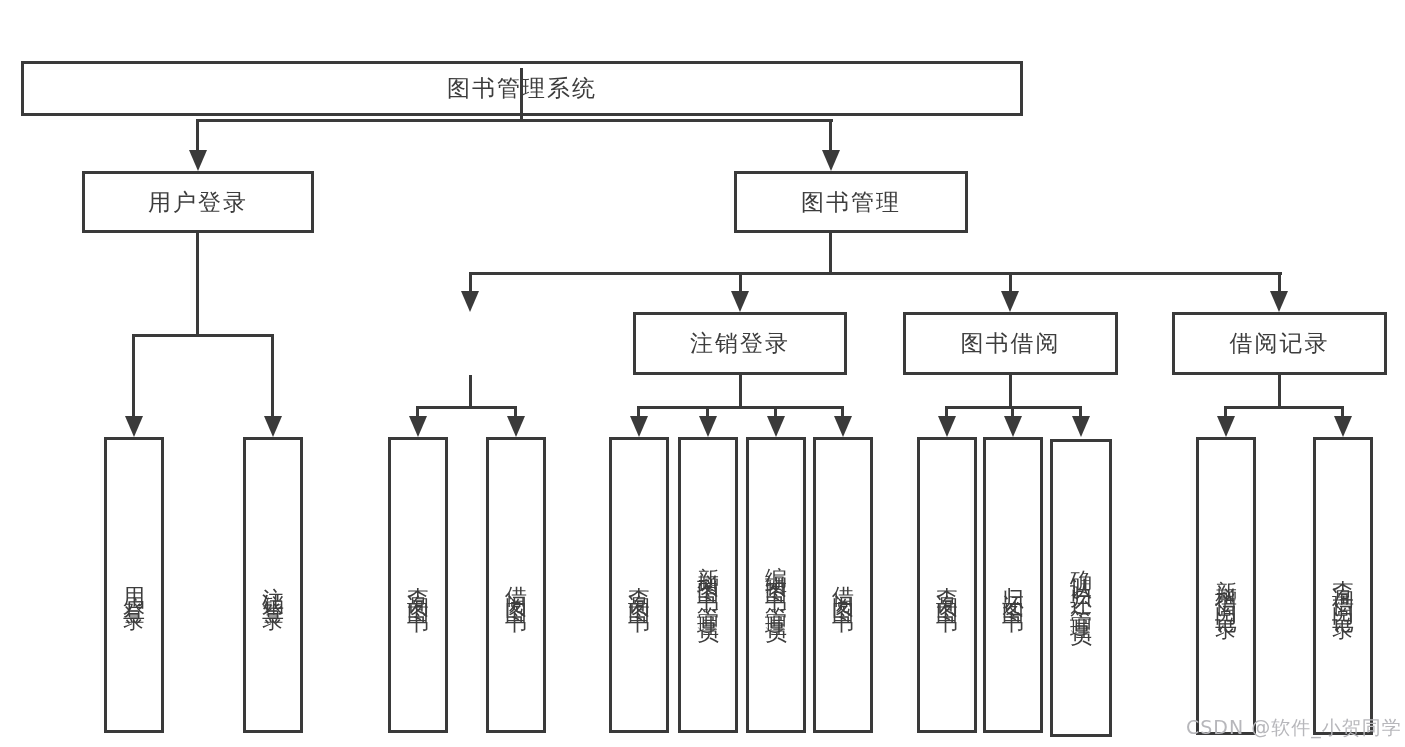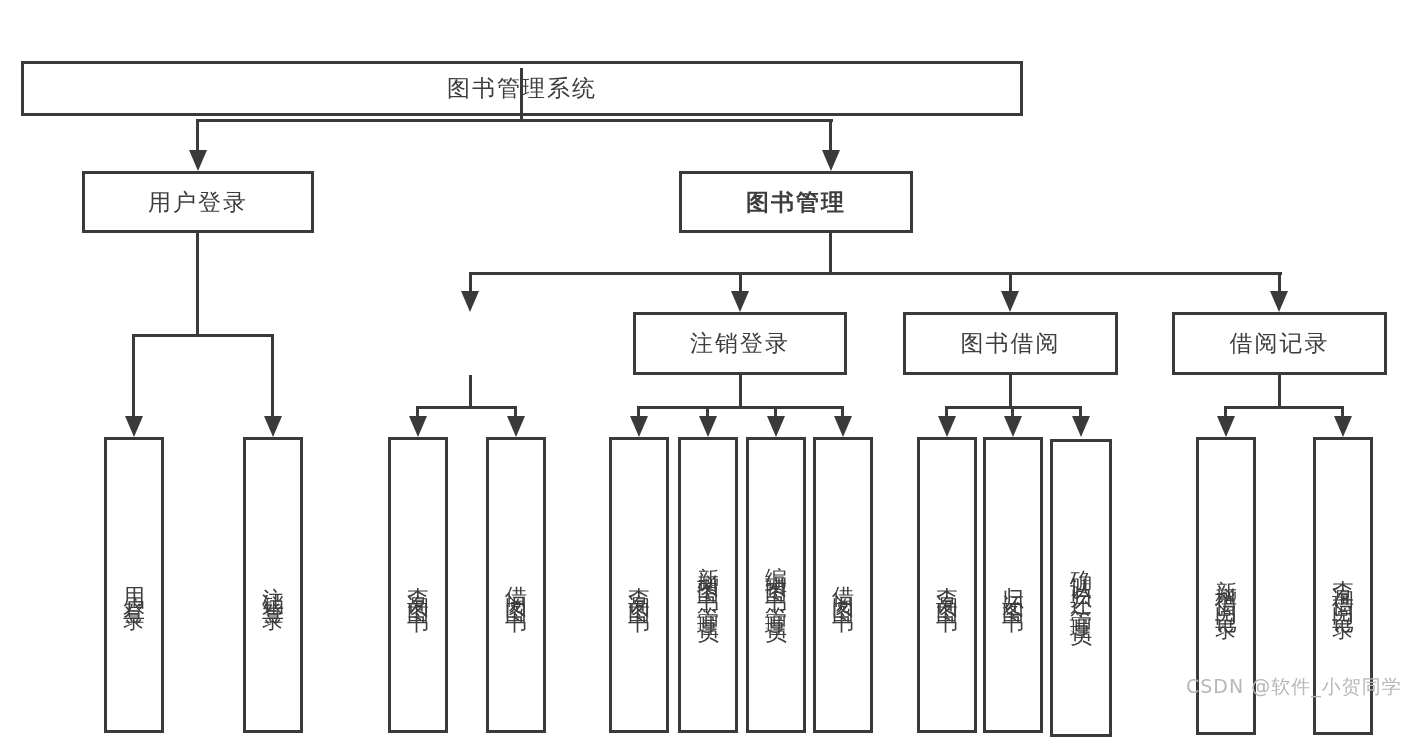--- a/index.html
+++ b/index.html
@@ -36,21 +36,21 @@
   .vline { width:3px; }
   .arrow {
     position:absolute;
     width:0; height:0;
     border-left:9px solid transparent;
     border-right:9px solid transparent;
     border-top:21px solid #3a3a3a;
   }
   .watermark {
     position:absolute;
-    left:1186px; top:674px;
+    left:1186px; top:715px;
     font-size:19px;
     color:#b7b7bb;
     letter-spacing:1px;
     white-space:nowrap;
   }
 </style>
 </head>
 <body>
 
 <div id="canvas">
@@ -62,21 +62,21 @@
   <div class="vline" style="left:520px; top:68px; height:53px;"></div>
   <div class="hline" style="left:197px; top:119px; width:636px;"></div>
   <div class="vline" style="left:196px; top:119px; height:33px;"></div>
   <div class="arrow" style="left:189px; top:150px;"></div>
   <div class="vline" style="left:829px; top:119px; height:33px;"></div>
   <div class="arrow" style="left:822px; top:150px;"></div>
 
   <div class="box hnode" style="left:82px; top:171px; width:232px; height:62px;">
     <span>用户登录</span>
   </div>
-  <div class="box hnode" style="left:679px; top:171px; width:234px; height:62px;font-weight:bold;">
+  <div class="box hnode" style="left:734px; top:171px; width:234px; height:62px;">
     <span>图书管理</span>
   </div>
 
   <div class="vline" style="left:196px; top:233px; height:104px;"></div>
   <div class="hline" style="left:132px; top:334px; width:142px;"></div>
   <div class="vline" style="left:132px; top:334px; height:83px;"></div>
   <div class="arrow" style="left:125px; top:416px;"></div>
   <div class="vline" style="left:271px; top:334px; height:83px;"></div>
   <div class="arrow" style="left:264px; top:416px;"></div>
 

